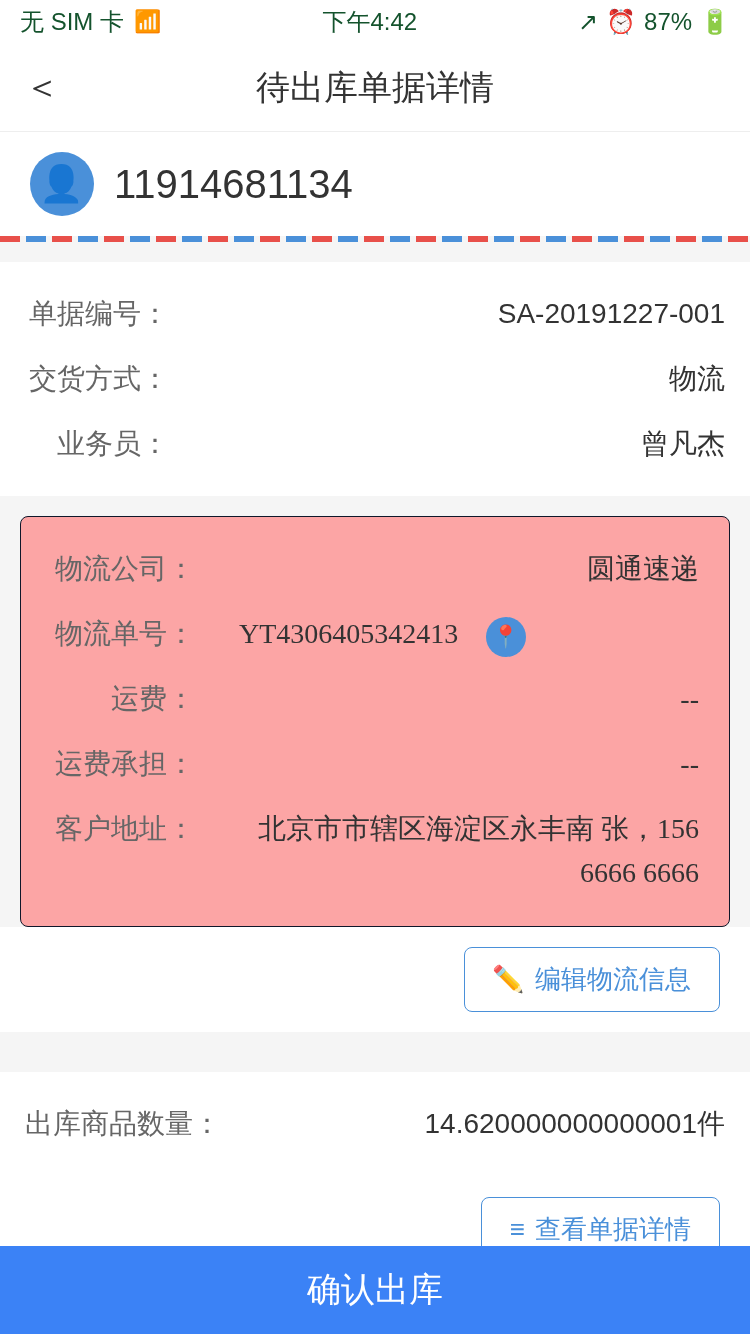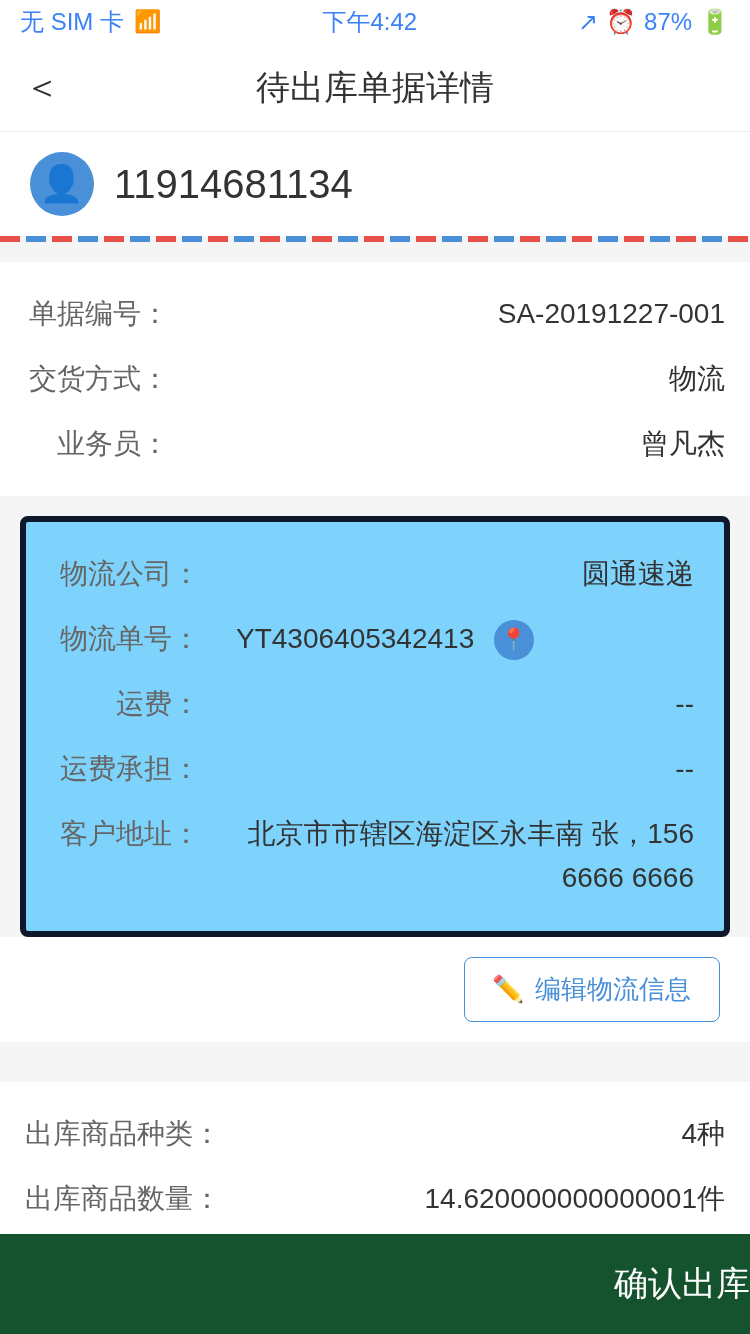--- a/index.html
+++ b/index.html
@@ -15,21 +15,21 @@
 
     
     .status-bar {
       height: 44px;
       background: #fff;
       display: flex;
       align-items: center;
       justify-content: space-between;
       padding: 0 20px;
       font-size: 24px;
-      color: #3b82f6;
+      color: #14532d;
     }
     .status-left { display: flex; align-items: center; gap: 10px; }
     .status-right { display: flex; align-items: center; gap: 8px; }
     .wifi-icon { font-size: 22px; }
 
     
     .nav-bar {
       height: 88px;
       background: #fff;
       display: flex;
@@ -114,33 +114,34 @@
     }
     .info-value {
       color: #333;
       font-size: 28px;
       flex: 1;
       text-align: right;
     }
 
     
     .logistics-card {
-      background: #7dd3fc;
+      background: #fca5a5;
       margin-top: 20px;
-      border: 6px solid #0f172a;
+      border: 1px solid #0f172a;
       border-radius: 8px;
       margin-left: 20px;
       margin-right: 20px;
       padding: 30px;
+      font-family: Liberation Serif, serif;
     }
 
     .tracking-row {
       display: flex;
-      align-items: center;
-      gap: 20px;
+      align-items: flex-end;
+      gap: 28px;
     }
     .tracking-value {
       color: #333;
       font-size: 28px;
     }
     .location-icon {
       width: 40px;
       height: 40px;
       background: #4a90d9;
       border-radius: 50%;
@@ -196,25 +197,25 @@
       gap: 10px;
       cursor: pointer;
       background: #fff;
     }
 
     
     .confirm-btn-bar {
       position: fixed;
       bottom: 0;
       width: 750px;
-      height: 100px;
-      background: #14532d;
-      display: flex;
-      align-items: center;
-      justify-content: flex-end;
+      height: 88px;
+      background: #3b82f6;
+      display: flex;
+      align-items: center;
+      justify-content: center;
       cursor: pointer;
     }
     .confirm-btn-text {
       color: #fff;
       font-size: 34px;
       font-weight: 500;
     }
 
     .page-wrap {
       padding-bottom: 100px;
@@ -296,24 +297,20 @@
     <button class="edit-btn">
       <span>✏️</span>
       <span>编辑物流信息</span>
     </button>
   </div>
 
   <div class="section-sep"></div>
 
   <div class="section">
     <div class="info-row">
-      <span class="info-label">出库商品种类：</span>
-      <span class="info-value">4种</span>
-    </div>
-    <div class="info-row">
       <span class="info-label">出库商品数量：</span>
       <span class="info-value">14.620000000000001件</span>
     </div>
   </div>
 
   <div class="view-btn-row">
     <button class="view-btn">
       <span>≡</span>
       <span>查看单据详情</span>
     </button>

